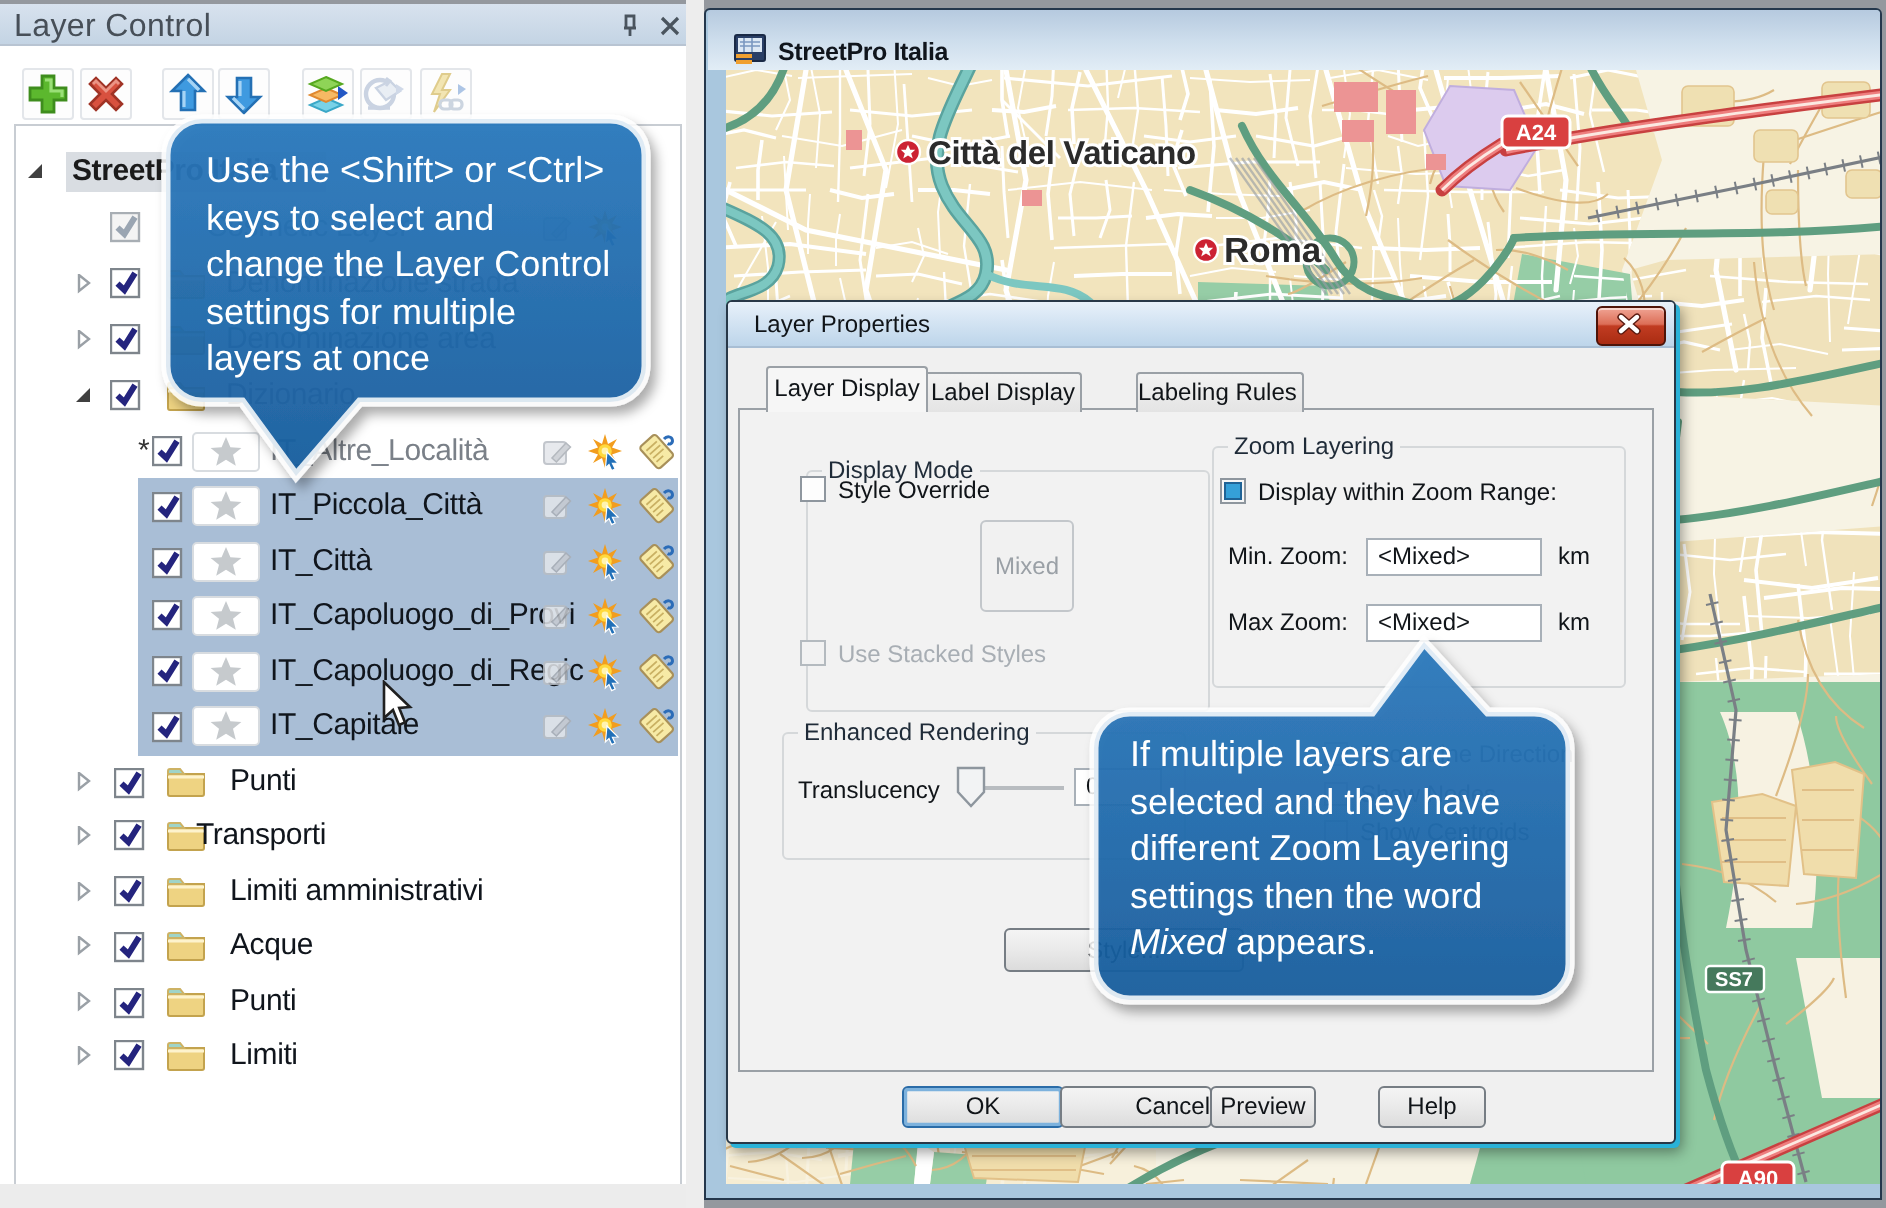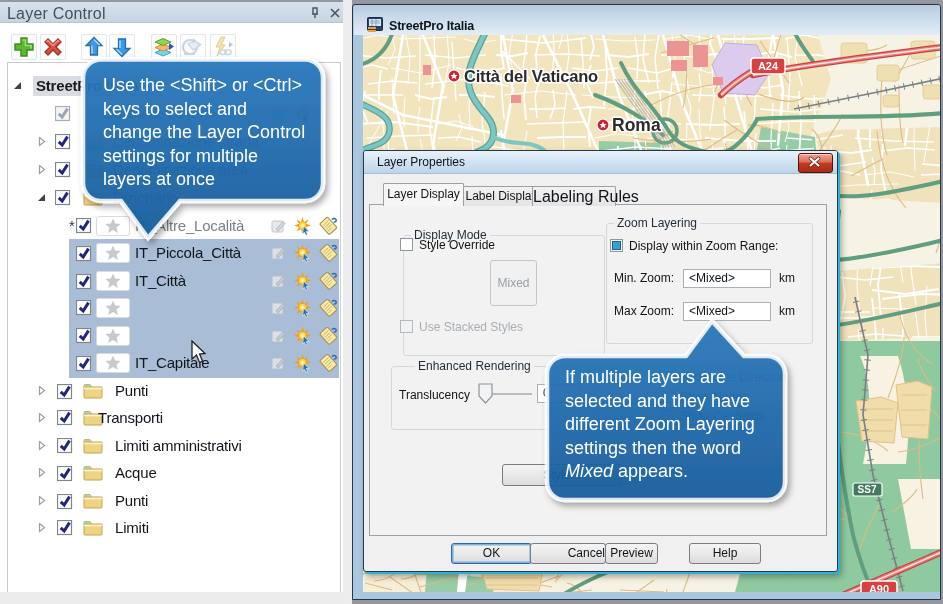--- a/index.html
+++ b/index.html
@@ -192,20 +192,21 @@
         <path d="M13,2.5 C14.5,0.8 16.8,1.2 17.2,3 C17.5,4.5 16,5.5 14.8,4.8" fill="none" stroke="#2b6cb8" stroke-width="1.5"></path>
       </svg>
       <svg style="position:absolute;left:76px;top:298px" width="17" height="17">
         <rect x="0.5" y="0.5" width="14" height="14" fill="#ffffff" stroke="#7e858c" stroke-width="1.2"></rect>
         <path d="M3.75,7.800000000000001 L7.199999999999999,11 L12.5,2.6" fill="none" stroke="#24247e" stroke-width="3"></path>
       </svg>
       <svg style="position:absolute;left:96px;top:296px" width="34" height="20">
         <rect x="0.5" y="0.5" width="33" height="19" rx="2" fill="#ffffff" stroke="#d8dce0"></rect>
         <path d="M17,2.5 L19.2,7.6 L24.7,8 L20.5,11.4 L21.9,16.9 L17,13.9 L12.1,16.9 L13.5,11.4 L9.3,8 L14.8,7.6 Z" fill="#c6cacd"></path>
       </svg>
+      <div style="position:absolute;left:135px;top:297px;font-size:15px;color:#10151c;white-space:nowrap;letter-spacing:-0.2px">IT_Capoluogo_di_Provi</div>
       <svg style="position:absolute;left:271px;top:298px" width="16" height="16" opacity="0.85">
         <rect x="1" y="3" width="11" height="11" rx="1.5" fill="#e3e6ea" stroke="#b8bdc4"></rect>
         <path d="M5,11 L12,3.5 L14.2,5.5 L7.2,13 Z" fill="#c8ccd2" stroke="#a8adb4" stroke-width="0.8"></path>
       </svg>
       <svg style="position:absolute;left:294px;top:297px" width="18" height="19">
         <path d="M8.5,0 L10,5 L14.5,2.5 L12,6.8 L17,8.5 L12,10.2 L14.5,14.5 L10,12 L8.5,17 L7,12 L2.5,14.5 L5,10.2 L0,8.5 L5,6.8 L2.5,2.5 L7,5 Z" fill="#f29d1e"></path>
         <circle cx="8.5" cy="8.5" r="3.4" fill="#ffd93d"></circle>
         <circle cx="8.5" cy="8.5" r="1.7" fill="#fff3b0"></circle>
         <path d="M9.5,9 L15,14.5 L12.2,14.6 L13.6,17.5 L11.8,18.3 L10.5,15.3 L8.7,17 Z" fill="#2170b8" stroke="#ffffff" stroke-width="0.6"></path>
       </svg>
@@ -217,20 +218,21 @@
         <path d="M13,2.5 C14.5,0.8 16.8,1.2 17.2,3 C17.5,4.5 16,5.5 14.8,4.8" fill="none" stroke="#2b6cb8" stroke-width="1.5"></path>
       </svg>
       <svg style="position:absolute;left:76px;top:326px" width="17" height="17">
         <rect x="0.5" y="0.5" width="14" height="14" fill="#ffffff" stroke="#7e858c" stroke-width="1.2"></rect>
         <path d="M3.75,7.800000000000001 L7.199999999999999,11 L12.5,2.6" fill="none" stroke="#24247e" stroke-width="3"></path>
       </svg>
       <svg style="position:absolute;left:96px;top:324px" width="34" height="20">
         <rect x="0.5" y="0.5" width="33" height="19" rx="2" fill="#ffffff" stroke="#d8dce0"></rect>
         <path d="M17,2.5 L19.2,7.6 L24.7,8 L20.5,11.4 L21.9,16.9 L17,13.9 L12.1,16.9 L13.5,11.4 L9.3,8 L14.8,7.6 Z" fill="#c6cacd"></path>
       </svg>
+      <div style="position:absolute;left:135px;top:325px;font-size:15px;color:#10151c;white-space:nowrap;letter-spacing:-0.2px">IT_Capoluogo_di_Regic</div>
       <svg style="position:absolute;left:271px;top:326px" width="16" height="16" opacity="0.85">
         <rect x="1" y="3" width="11" height="11" rx="1.5" fill="#e3e6ea" stroke="#b8bdc4"></rect>
         <path d="M5,11 L12,3.5 L14.2,5.5 L7.2,13 Z" fill="#c8ccd2" stroke="#a8adb4" stroke-width="0.8"></path>
       </svg>
       <svg style="position:absolute;left:294px;top:325px" width="18" height="19">
         <path d="M8.5,0 L10,5 L14.5,2.5 L12,6.8 L17,8.5 L12,10.2 L14.5,14.5 L10,12 L8.5,17 L7,12 L2.5,14.5 L5,10.2 L0,8.5 L5,6.8 L2.5,2.5 L7,5 Z" fill="#f29d1e"></path>
         <circle cx="8.5" cy="8.5" r="3.4" fill="#ffd93d"></circle>
         <circle cx="8.5" cy="8.5" r="1.7" fill="#fff3b0"></circle>
         <path d="M9.5,9 L15,14.5 L12.2,14.6 L13.6,17.5 L11.8,18.3 L10.5,15.3 L8.7,17 Z" fill="#2170b8" stroke="#ffffff" stroke-width="0.6"></path>
       </svg>
@@ -1358,30 +1360,30 @@
   <div style="position:absolute;left:0;top:0;right:0;height:22px;background:linear-gradient(#e8f1fa,#d4e4f3 45%,#bdd5ea);border-radius:2px 2px 0 0;border-bottom:1px solid #a8bed4"></div>
   <div style="position:absolute;left:13px;top:4px;font-size:12px;color:#101418">Layer Properties</div>
 </div>
 <div style="position:absolute;left:0;top:0">
     <div style="position:absolute;left:798px;top:153px;width:33px;height:18px;border:1px solid #4e1408;border-radius:3px;background:linear-gradient(#f0a494 0%,#dc6e57 45%,#c13c22 50%,#aa2c12 100%);box-shadow:inset 0 1px 0 rgba(255,255,255,.55);"><svg width="31" height="16" viewBox="0 0 31 16">
         <path d="M11.5,4.5 L19.5,11.5 M19.5,4.5 L11.5,11.5" stroke="#5a1a10" stroke-width="3.6" stroke-linecap="round"></path>
         <path d="M11.5,4.5 L19.5,11.5 M19.5,4.5 L11.5,11.5" stroke="#ffffff" stroke-width="2.2" stroke-linecap="round"></path>
       </svg></div>
     <div style="position:absolute;left:369px;top:204px;width:458px;height:332px;background:#f2f2f2;border:1px solid #9aa0a6;box-sizing:border-box"></div>
     <div style="position:absolute;left:462px;top:186px;width:77px;height:19px;background:linear-gradient(#f2f2f2,#e4e4e4);border:1px solid #9aa0a6;border-bottom:none;border-radius:2px 2px 0 0;font-size:12px;text-align:center;line-height:19px;color:#101418;white-space:nowrap">Label Display</div>
-    <div style="position:absolute;left:532px;top:186px;width:82px;height:19px;background:linear-gradient(#f2f2f2,#e4e4e4);border:1px solid #9aa0a6;border-bottom:none;border-radius:2px 2px 0 0;font-size:16px;text-align:center;line-height:19px;color:#101418;white-space:nowrap">Labeling Rules</div>
+    <div style="position:absolute;left:568px;top:186px;width:82px;height:19px;background:linear-gradient(#f2f2f2,#e4e4e4);border:1px solid #9aa0a6;border-bottom:none;border-radius:2px 2px 0 0;font-size:12px;line-height:19px;color:#101418;white-space:nowrap">Labeling Rules</div>
     <div style="position:absolute;left:383px;top:183px;width:79px;height:22px;background:#f6f6f6;border:1px solid #9aa0a6;border-bottom:none;border-radius:2px 2px 0 0;font-size:12px;text-align:center;line-height:21px;color:#101418;white-space:nowrap">Layer Display</div>
     <fieldset style="position:absolute;left:391px;top:216px;width:200px;height:126px;border:1px solid #d5d8da;border-radius:3px;margin:12px;padding:0">
       <legend style="font-size:12px;color:#1f2b38;margin-left:7px;padding:0 3px;font-family:'Liberation Sans',sans-serif">Display Mode</legend>
     </fieldset>
     <fieldset style="position:absolute;left:606px;top:216px;width:205px;height:126px;border:1px solid #d5d8da;border-radius:3px;margin:0;padding:0">
       <legend style="font-size:12px;color:#1f2b38;margin-left:7px;padding:0 3px;font-family:Liberation Sans, sans-serif">Zoom Layering</legend>
     </fieldset>
     <fieldset style="position:absolute;left:391px;top:359px;width:200px;height:69px;border:1px solid #d5d8da;border-radius:3px;margin:0;padding:0">
-      <legend style="font-size:12px;color:#1f2b38;margin-left:23px;padding:0 3px;font-family:'Liberation Sans',sans-serif">Enhanced Rendering</legend>
+      <legend style="font-size:12px;color:#1f2b38;margin-left:7px;padding:0 3px;font-family:'Liberation Sans',sans-serif">Enhanced Rendering</legend>
     </fieldset>
     <svg style="position:absolute;left:400px;top:238px" width="13" height="13">
       <rect x="0.5" y="0.5" width="12" height="12" fill="#fdfdfd" stroke="#8e969e"></rect>
     </svg>
     <div style="position:absolute;left:419px;top:238px;font-size:12px;color:#101418;white-space:nowrap">Style Override</div>
     <div style="position:absolute;left:490px;top:260px;width:47px;height:46px;border:1px solid #c3c7cb;border-radius:3px;background:#f1f1f1;font-size:12px;color:#9aa0a6;text-align:center;line-height:44px;box-sizing:border-box">Mixed</div>
     <svg style="position:absolute;left:400px;top:320px" width="13" height="13">
       <rect x="0.5" y="0.5" width="12" height="12" fill="#f2f2f2" stroke="#b4babf"></rect>
     </svg>
     <div style="position:absolute;left:419px;top:320px;font-size:12px;color:#a8aeb4;white-space:nowrap">Use Stacked Styles</div>
@@ -1411,21 +1413,21 @@
     <div style="position:absolute;left:399px;top:388px;font-size:12px;color:#101418;white-space:nowrap">Translucency</div>
     <div style="position:absolute;left:492px;top:393px;width:40px;height:2px;background:#b8bcc0"></div>
     <svg style="position:absolute;left:478px;top:383px" width="15" height="21">
       <path d="M1,1 L14,1 L14,13 L7.5,20 L1,13 Z" fill="#f2f3f4" stroke="#8e969e" stroke-width="1.2"></path>
     </svg>
     <div style="position:absolute;left:537px;top:384px;width:44px;height:19px;background:#fff;border:1px solid #a8b0b8;font-size:12px;color:#101418;line-height:17px;padding-left:5px;box-sizing:border-box">0</div>
     <div style="position:absolute;left:502px;top:464px;width:120px;height:22px;border:1px solid #767d84;border-radius:3px;background:linear-gradient(#f4f4f4,#eaeaea 48%,#dcdcdc);font-size:12px;color:#101418;text-align:center;line-height:20px;box-sizing:border-box">Style...</div>
     <div style="position:absolute;left:451px;top:543px;width:81px;height:21px;border:1px solid #2a6ca8;box-shadow:inset 0 0 0 1.6px #7db2dd;border-radius:3px;background:linear-gradient(#f4f4f4,#eaeaea 48%,#dcdcdc);font-size:12px;color:#101418;text-align:center;line-height:19px;box-sizing:border-box">OK</div>
     <div style="position:absolute;left:530px;top:543px;width:76px;height:21px;border:1px solid #767d84;border-radius:3px;background:linear-gradient(#f4f4f4,#eaeaea 48%,#dcdcdc);font-size:12px;color:#101418;text-align:right;line-height:19px;box-sizing:border-box">Cancel</div>
     <div style="position:absolute;left:605px;top:543px;width:53px;height:21px;border:1px solid #767d84;border-radius:3px;background:linear-gradient(#f4f4f4,#eaeaea 48%,#dcdcdc);font-size:12px;color:#101418;text-align:center;line-height:19px;box-sizing:border-box">Preview</div>
-    <div style="position:absolute;left:689px;top:543px;width:72px;height:21px;border:1px solid #767d84;border-radius:3px;background:linear-gradient(#f4f4f4,#eaeaea 48%,#dcdcdc);font-size:12px;color:#101418;text-align:center;line-height:19px;box-sizing:border-box">Help</div>
+    <div style="position:absolute;left:689px;top:543px;width:54px;height:21px;border:1px solid #767d84;border-radius:3px;background:linear-gradient(#f4f4f4,#eaeaea 48%,#dcdcdc);font-size:12px;color:#101418;text-align:center;line-height:19px;box-sizing:border-box">Help</div>
   </div>
 
 <svg style="position:absolute;left:70px;top:46px;z-index:30" width="280" height="210">
 <defs>
       <linearGradient id="bg1" x1="0" y1="0" x2="0" y2="1">
 <stop offset="0" stop-color="#2a79bd" stop-opacity="0.93"></stop>
         <stop offset="1" stop-color="#175d9e" stop-opacity="0.93"></stop>
 </linearGradient>
 <filter id="sh1" x="-20%" y="-20%" width="150%" height="150%">
         <feDropShadow dx="3" dy="4" stdDeviation="3" flood-color="#000000" flood-opacity="0.35"></feDropShadow>

